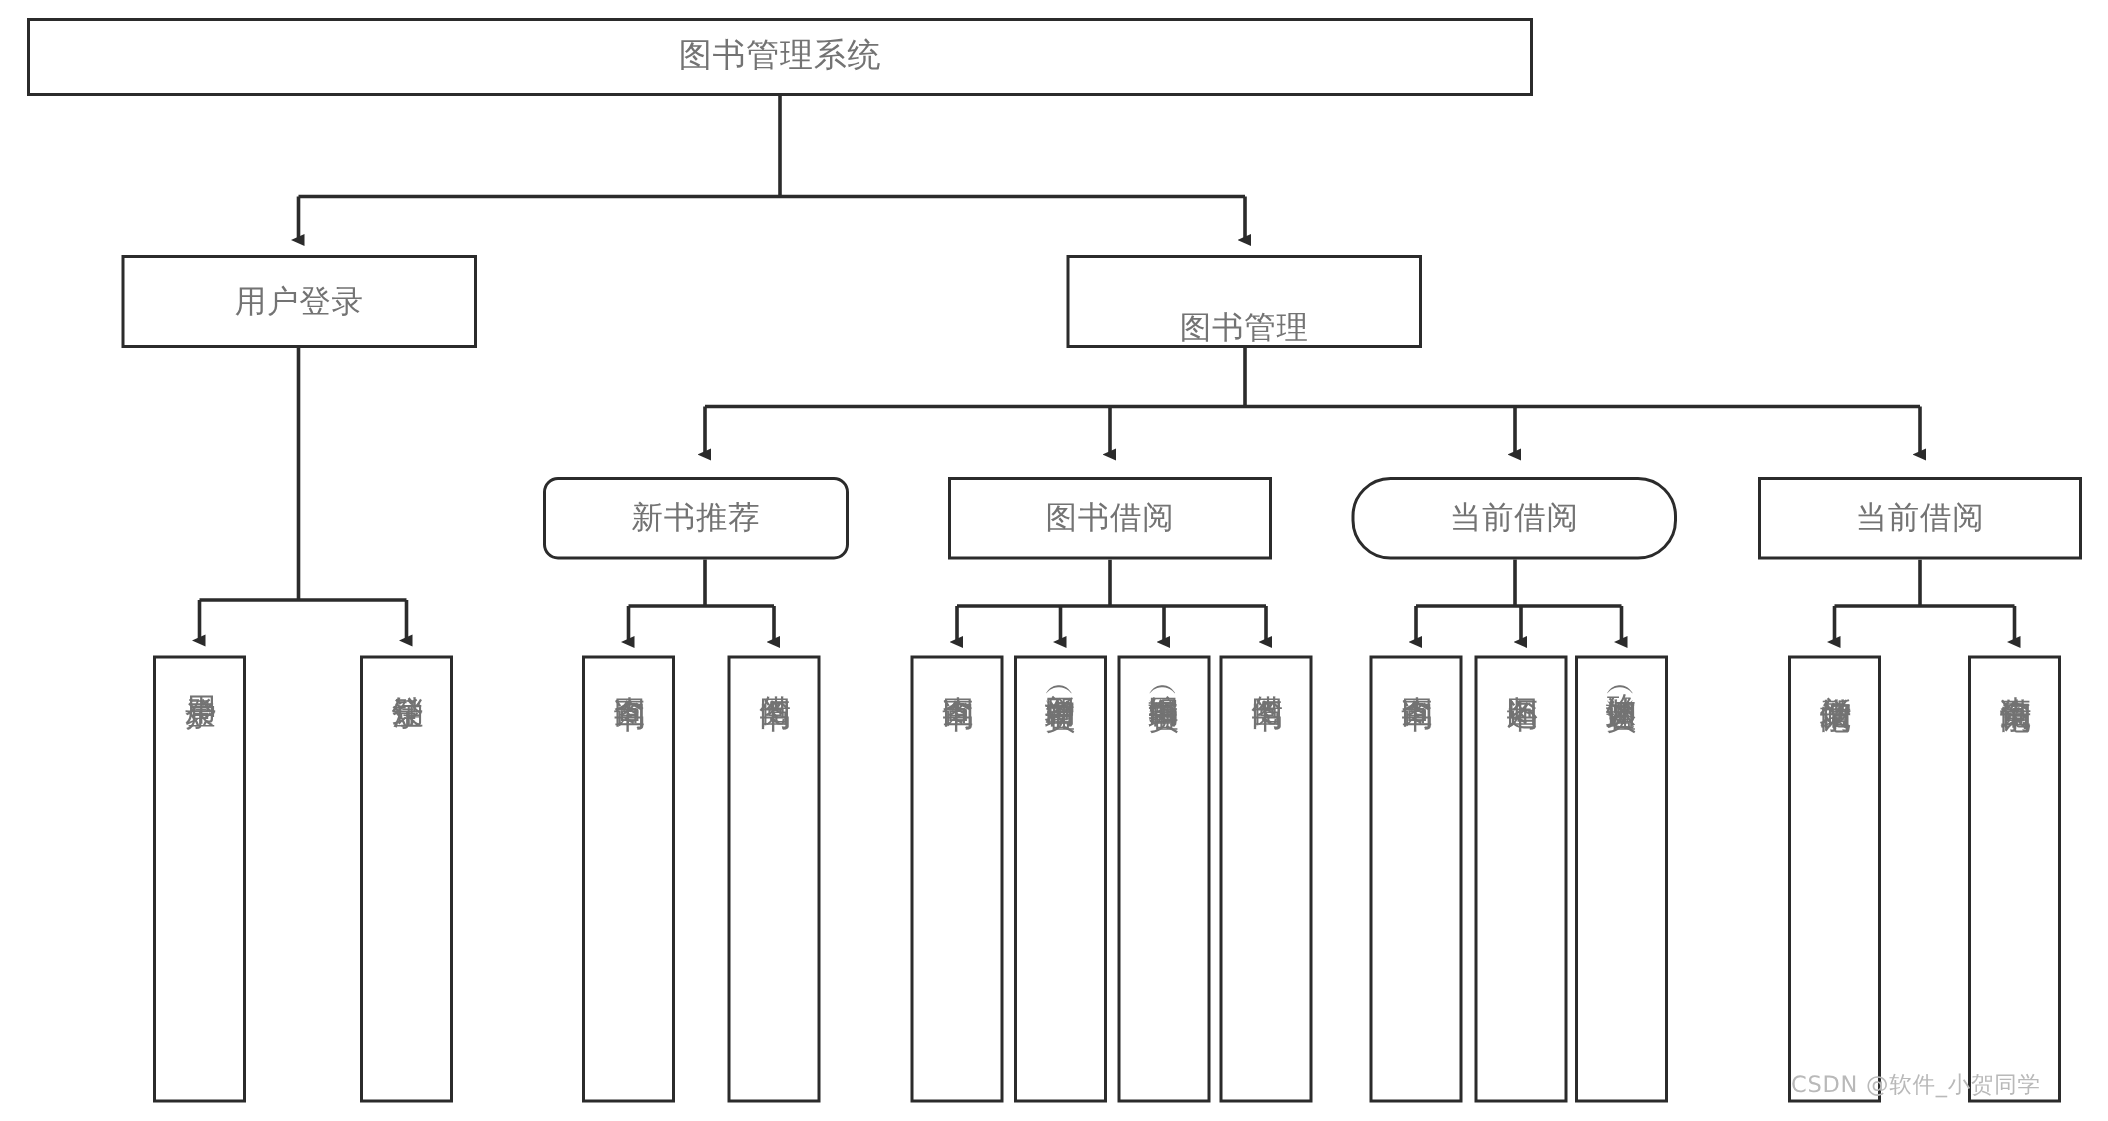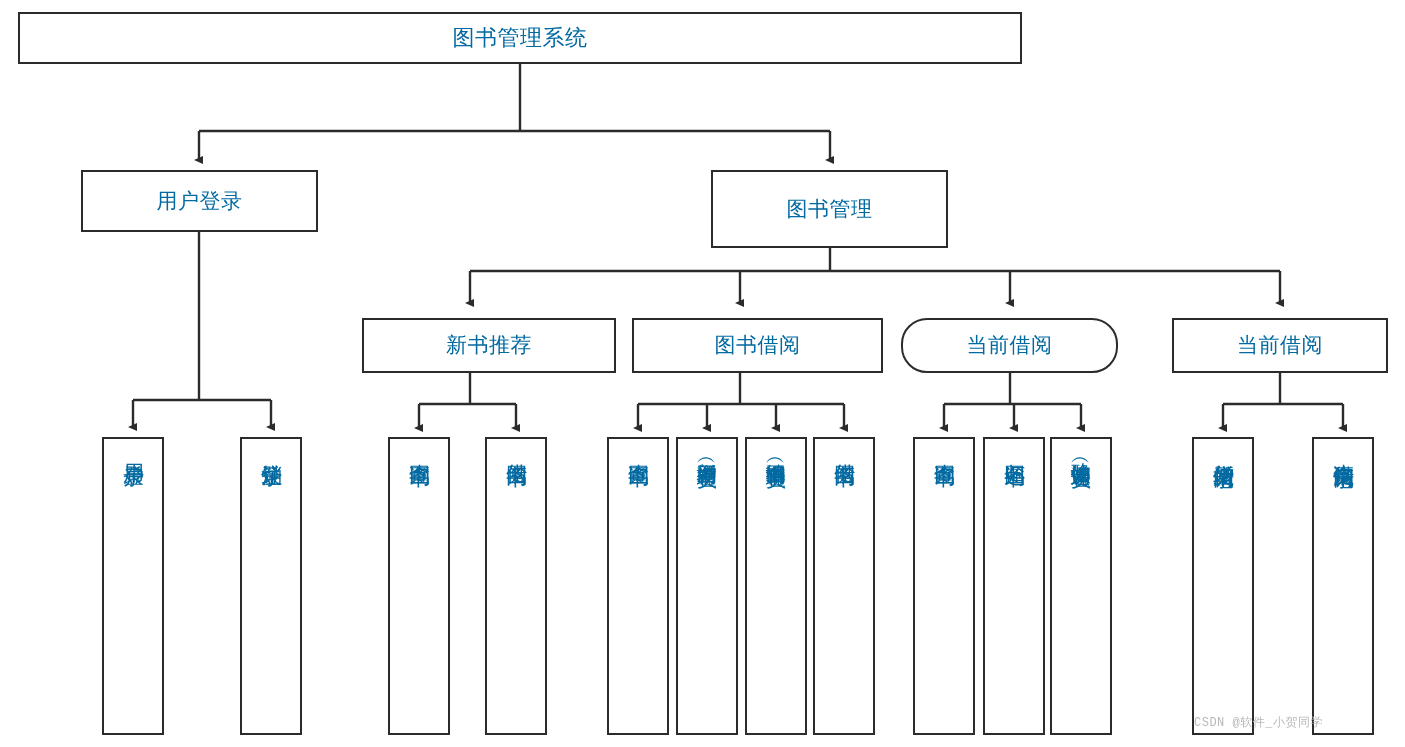--- a/index.html
+++ b/index.html
@@ -27,21 +27,21 @@
     pointer-events: none;
   }
   .node {
     position: absolute;
     box-sizing: border-box;
     border: 2.2px solid #2b2b2b;
     background: #ffffff;
     display: flex;
     align-items: center;
     justify-content: center;
-    color: #0369a1;
+    color: #737373;
   }
   .node .label {
     font-size: 21px;
     line-height: 1.15;
     letter-spacing: 0.5px;
     white-space: nowrap;
   }
   .node.root .label { font-size: 22px; }
   .node.lvl2 .label { font-size: 21px; }
   .node.lvl3 .label { font-size: 21px; }
@@ -58,25 +58,24 @@
     line-height: 1.32;
     letter-spacing: 1px;
     white-space: nowrap;
   }
   .leaf.tall .label {
     font-size: 20px;
   }
   .watermark {
     position: absolute;
     color: #b9b9b9;
-    font-size: 12px;
+    font-size: 15px;
     letter-spacing: 0.5px;
     white-space: nowrap;
     user-select: none;
-    font-family: Liberation Mono, monospace;
   }
 </style>
 </head>
 <body>
 
 <div id="canvas">
 
   <svg id="edges" viewBox="0 0 1405 747" xmlns="http://www.w3.org/2000/svg">
     <defs>
       <marker id="arrow" markerWidth="10" markerHeight="10" refX="5" refY="5" orient="auto" markerUnits="userSpaceOnUse">
@@ -130,28 +129,28 @@
     </g>
   </svg>
 
   <div class="node root" style="left:18px; top:12px; width:1004px; height:52px;">
     <span class="label">图书管理系统</span>
   </div>
 
   <div class="node lvl2" style="left:81px; top:170px; width:237px; height:62px;">
     <span class="label">用户登录</span>
   </div>
-  <div class="node lvl2" style="left:711px; top:170px; width:237px; height:78px;">
+  <div class="node lvl2" style="left:711px; top:170px; width:237px; height:62px;align-items:flex-end;">
     <span class="label">图书管理</span>
   </div>
 
-  <div class="node lvl3" style="left:362px; top:318px; width:254px; height:55px;">
+  <div class="node lvl3" style="left:362px; top:318px; width:204px; height:55px;border-radius:10px;">
     <span class="label">新书推荐</span>
   </div>
-  <div class="node lvl3" style="left:632px; top:318px; width:251px; height:55px;">
+  <div class="node lvl3" style="left:632px; top:318px; width:216px; height:55px;">
     <span class="label">图书借阅</span>
   </div>
   <div class="node lvl3" style="left:901px; top:318px; width:217px; height:55px;border-radius:26px;">
     <span class="label">当前借阅</span>
   </div>
   <div class="node lvl3" style="left:1172px; top:318px; width:216px; height:55px;">
     <span class="label">当前借阅</span>
   </div>
 
   <div class="node leaf" style="left:102px; top:437px; width:62px; height:298px;">

